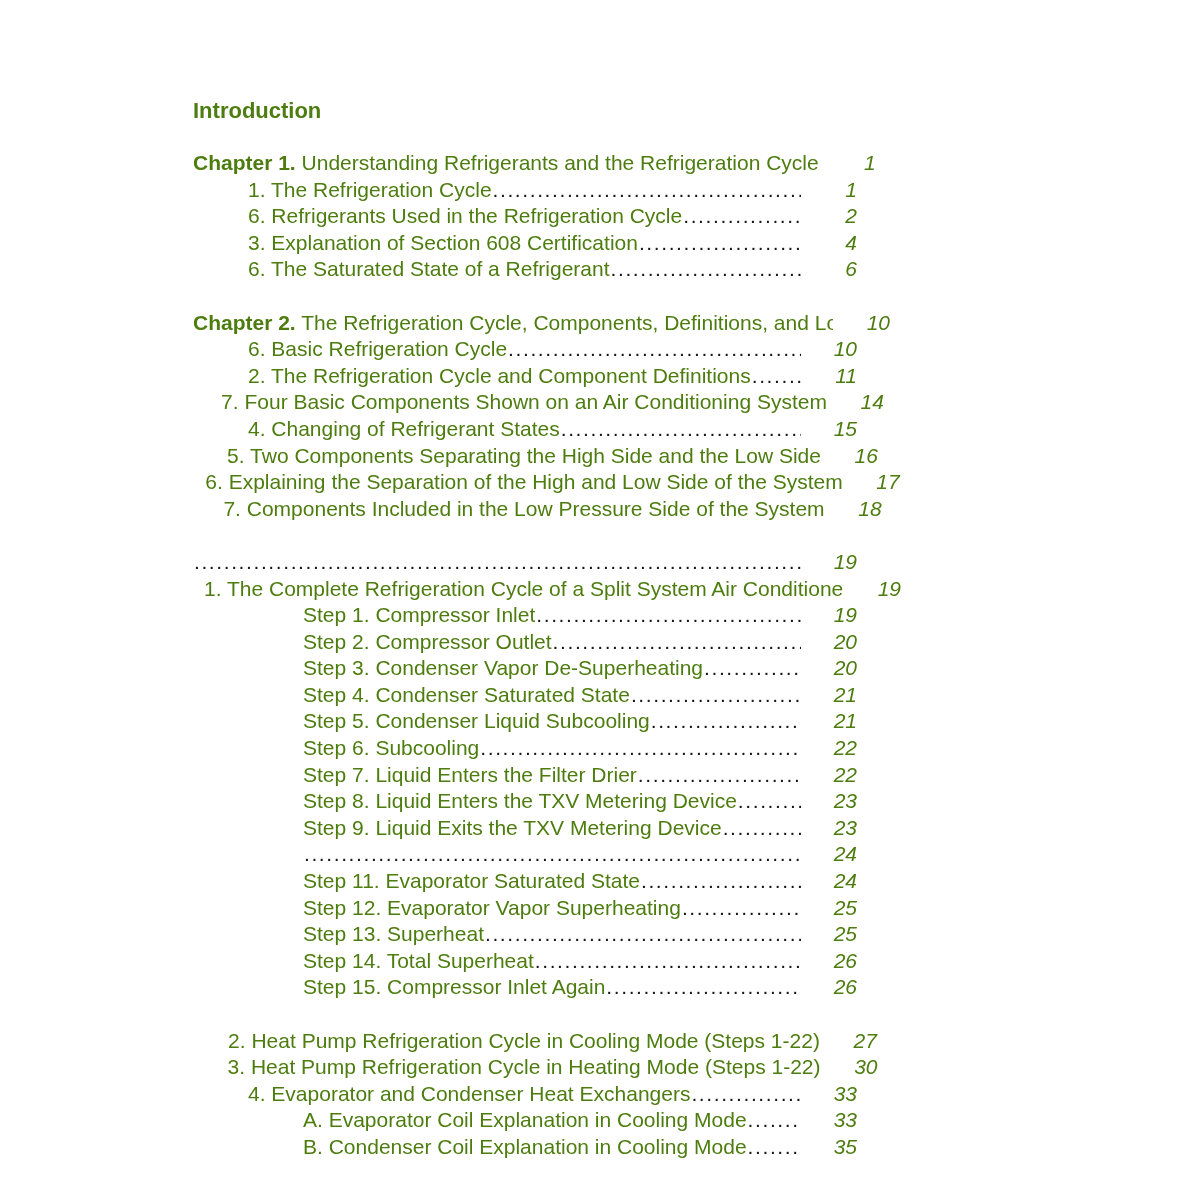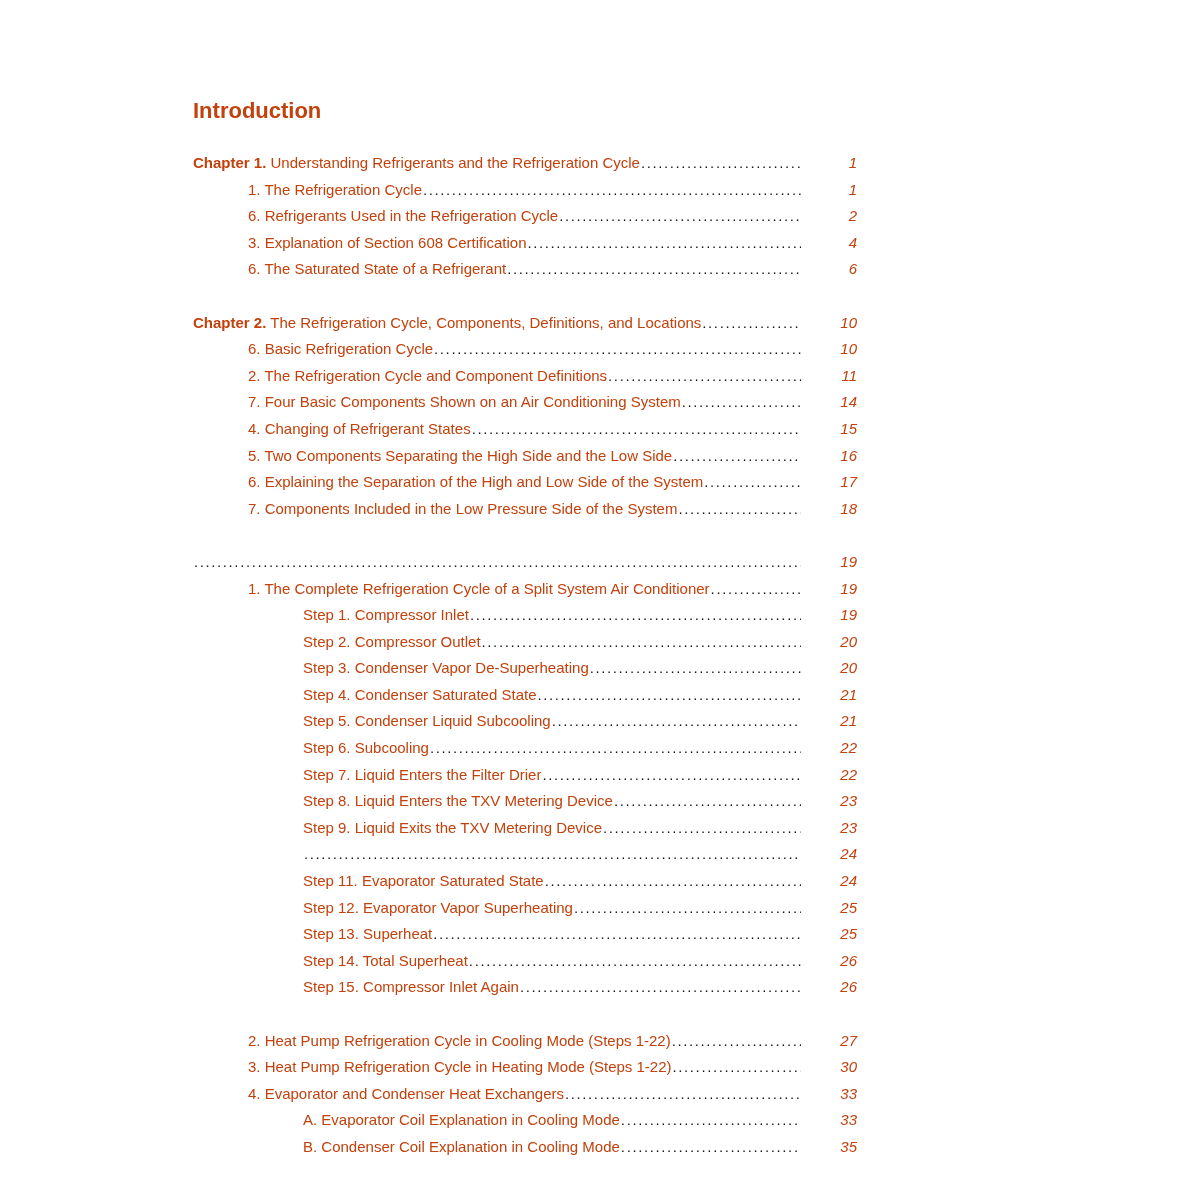--- a/index.html
+++ b/index.html
@@ -9,52 +9,52 @@
     width: 1200px;
     height: 1200px;
     overflow: hidden;
   }
   .doc-page {
     box-sizing: border-box;
     width: 1052px;
     height: 1200px;
     padding: 97px 195px 0 193px;
     background: #ffffff;
-    color: #c2410c;
+    color: #4d7c0f;
     font-family: "Liberation Sans", "DejaVu Sans", sans-serif;
   }
   .doc-heading {
     font-size: 22px;
     font-weight: 700;
     line-height: 27px;
     margin: 0 0 26px 0;
   }
   .toc-group {
     margin-bottom: 26.6px;
   }
   .toc-row {
     display: flex;
     align-items: baseline;
-    font-size: 15px;
+    font-size: 21px;
     line-height: 26.6px;
     white-space: nowrap;
   }
   .toc-row .label {
     flex: 0 0 auto;
     max-width: 640px;
     overflow: hidden;
   }
   .toc-row .prefix {
     font-weight: 700;
   }
   .toc-row .prefix:empty {
     display: none;
   }
   .lvl-0 { padding-left: 0; }
-  .lvl-1 { padding-left: 55px; }
+  .lvl-1 { padding-left: 55px; justify-content: center; }
   .lvl-2 { padding-left: 110px; }
   .dots {
     flex: 1 1 auto;
     overflow: hidden;
     white-space: nowrap;
     margin: 0 10px 0 1px;
     letter-spacing: 1.6px;
     color: #161616;
   }
   .dots::after {

